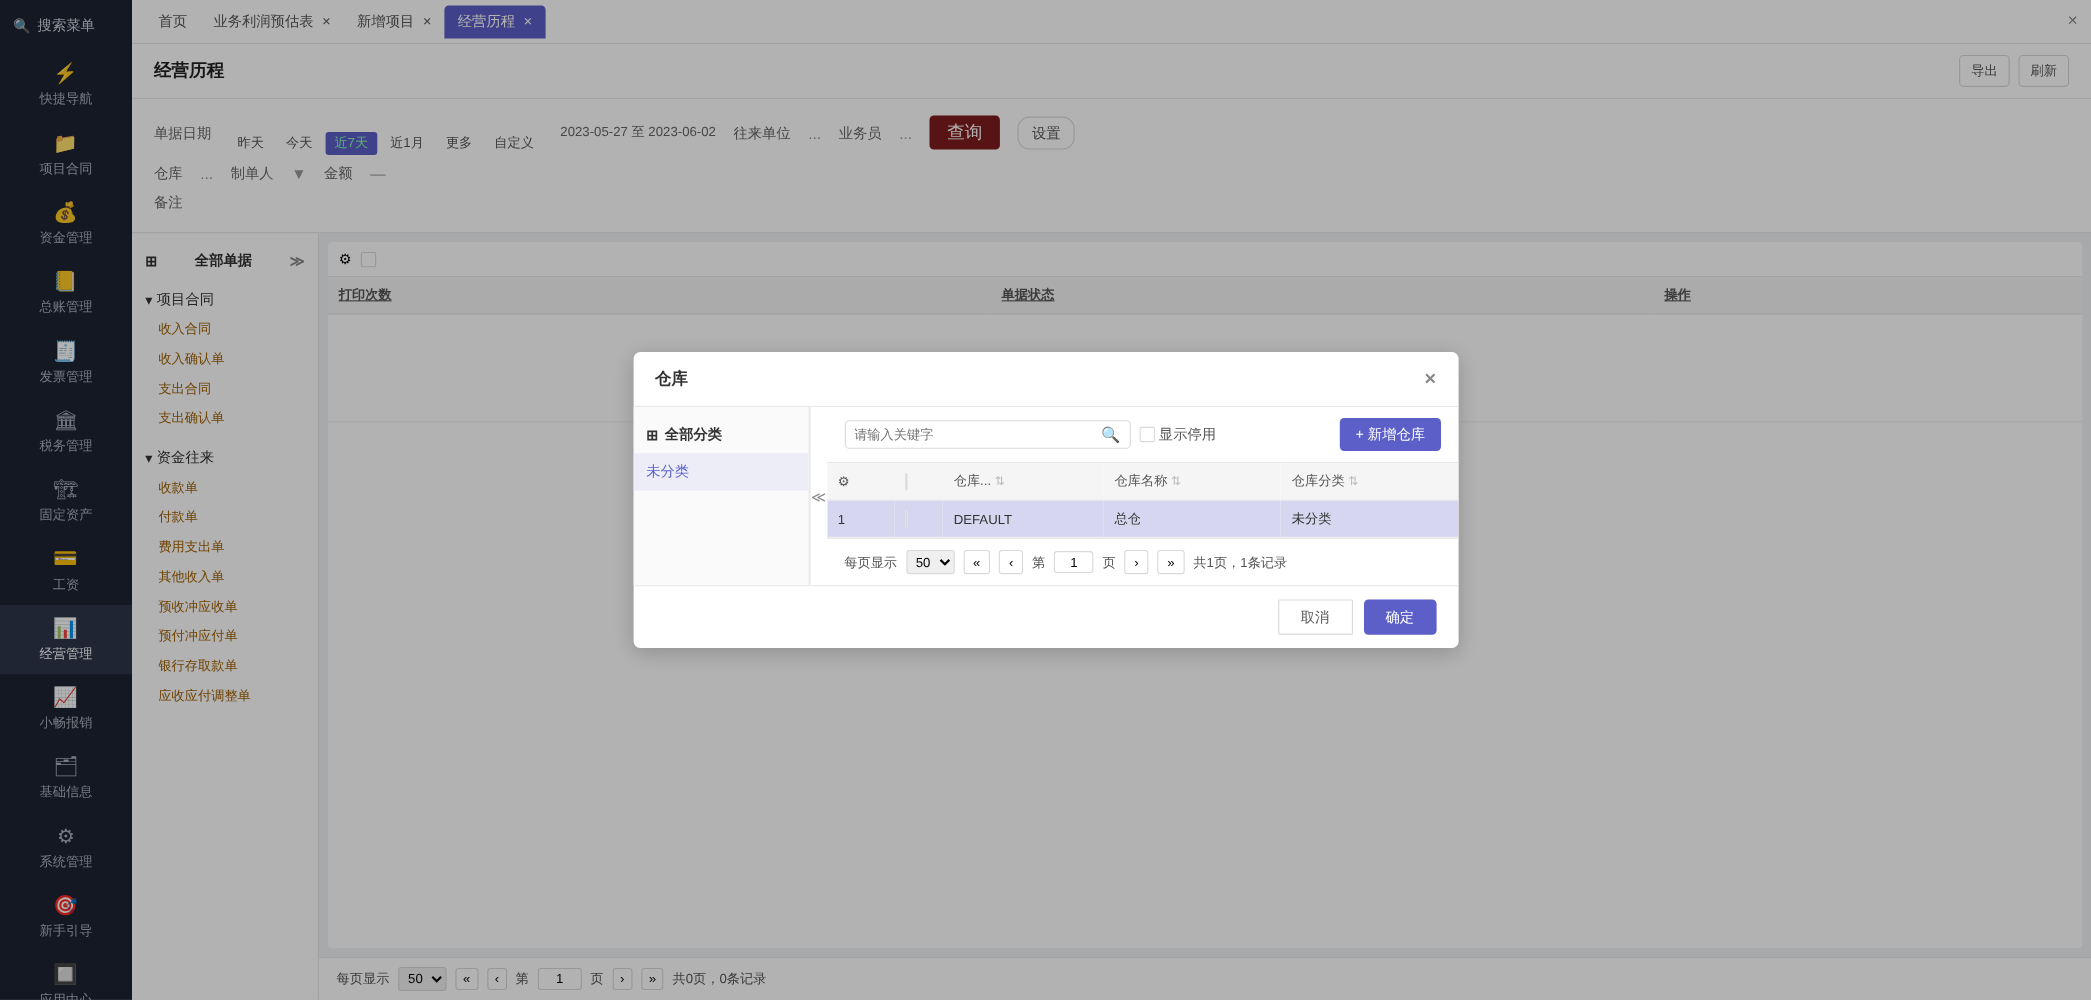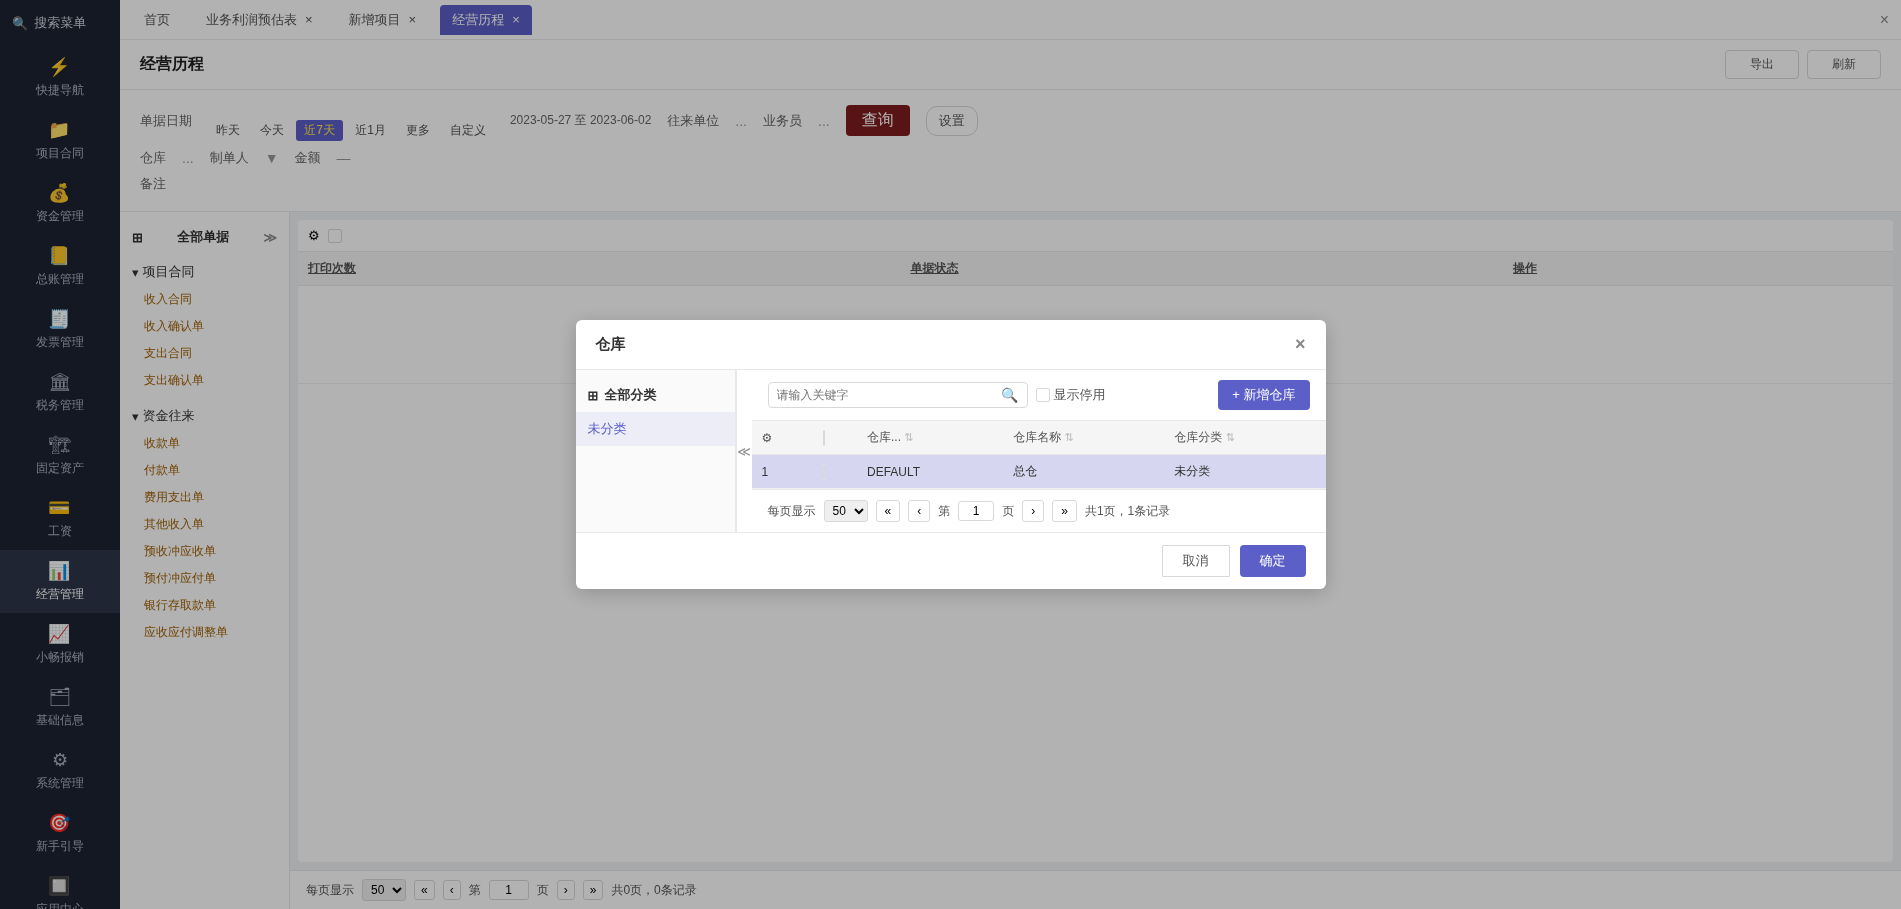--- a/index.html
+++ b/index.html
@@ -46,21 +46,21 @@
     }
 
     
     .tab-bar {
       background: #fff;
       display: flex;
       align-items: center;
       border-bottom: 1px solid #e8e8e8;
       padding: 0 12px;
       height: 40px;
-      gap: 12px;
+      gap: 0;
     }
     .tab {
       display: flex; align-items: center; gap: 4px;
       padding: 6px 12px;
       font-size: 13px;
       color: #555;
       cursor: pointer;
       border-radius: 4px 4px 0 0;
       white-space: nowrap;
     }
@@ -82,21 +82,21 @@
       padding: 10px 20px;
       display: flex;
       align-items: center;
       justify-content: space-between;
       border-bottom: 1px solid #e8e8e8;
     }
     .page-title { font-size: 16px; font-weight: bold; color: #222; }
     .page-actions { display: flex; gap: 8px; }
     .btn-export, .btn-refresh {
       display: flex; align-items: center; gap: 4px;
-      padding: 5px 24px;
+      padding: 5px 10px;
       border: 1px solid #d9d9d9;
       background: #fff;
       border-radius: 4px;
       cursor: pointer;
       font-size: 12px;
       color: #555;
     }
 
     
     .filter-bar {
@@ -112,22 +112,21 @@
       border-radius: 3px;
       font-size: 12px;
       color: #555;
       cursor: pointer;
       background: transparent;
       border: none;
       margin-top: 20px;
     }
     .date-btn.active {
       background: #5b5fc7;
-      color: #fde047;
-      font-family: Liberation Mono, monospace;
+      color: #86efac;
     }
     .filter-date-range { color: #666; font-size: 12px; }
     .filter-ellipsis { color: #999; font-size: 14px; cursor: pointer; }
     .btn-query {
       background: #7f1d1d;
       color: #fff;
       border: none;
       border-radius: 4px;
       padding: 5px 16px;
       cursor: pointer;

